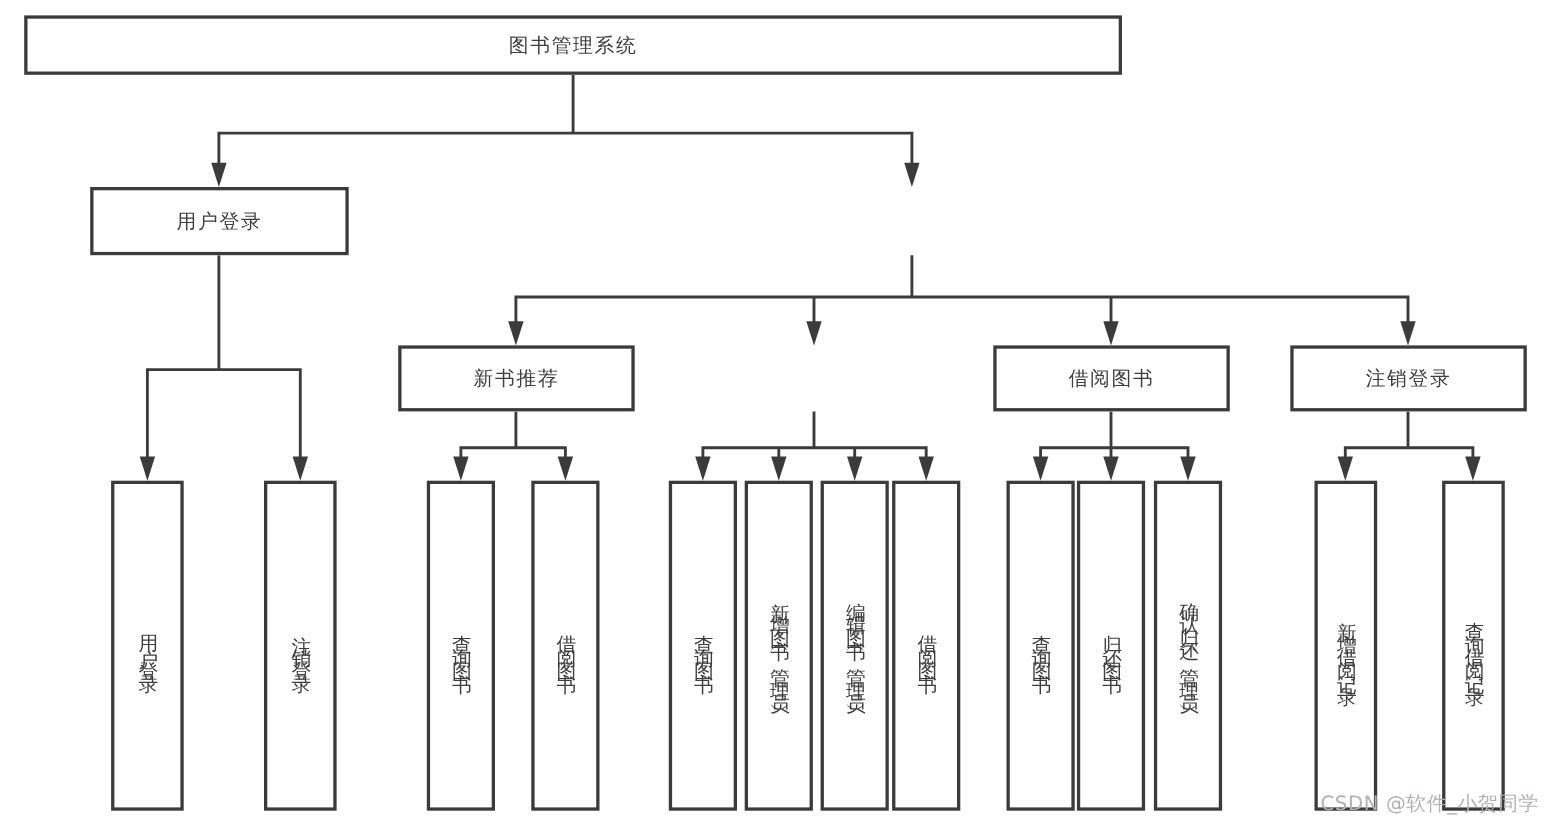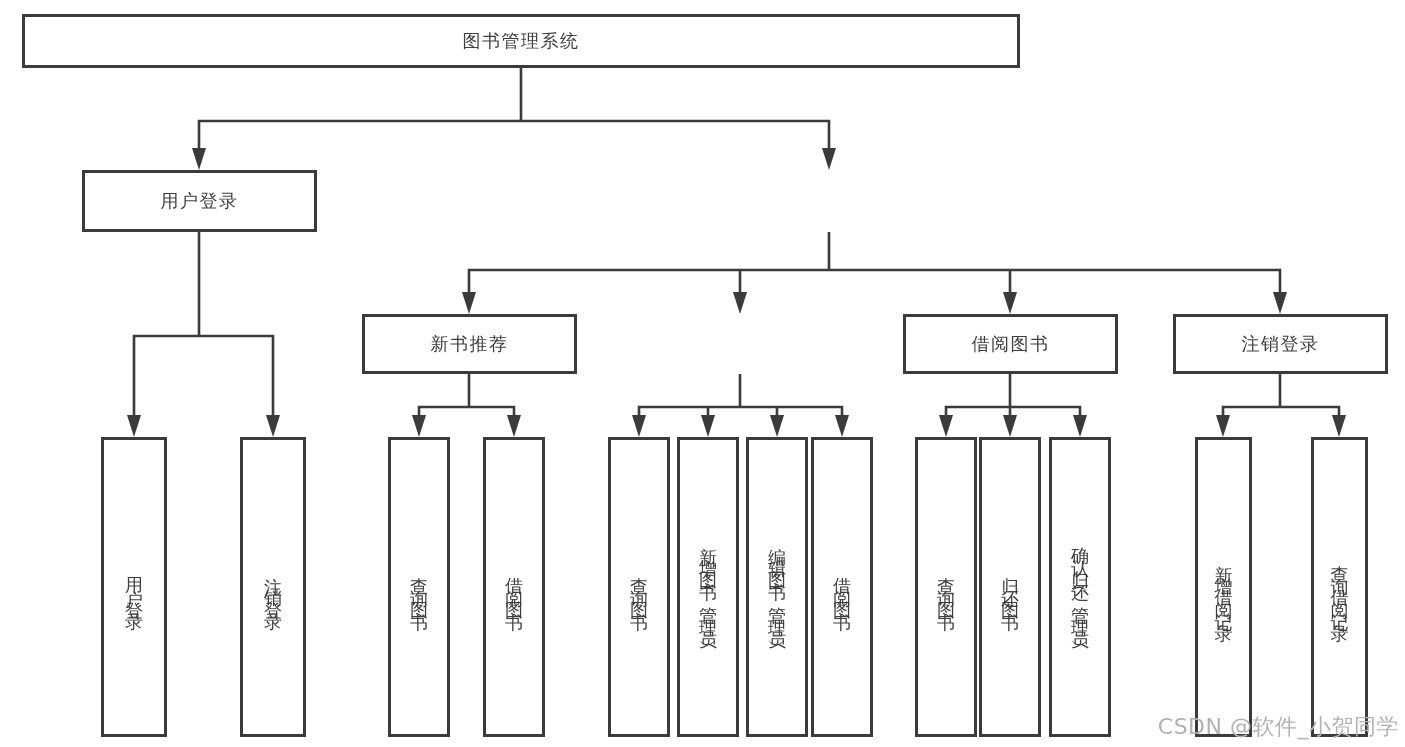--- a/index.html
+++ b/index.html
@@ -20,21 +20,21 @@
   .root-box  { left:22px;  top:14px;  width:998px; height:54px; }
   .l2-box    { top:170px; height:62px; width:235px; }
   .l3-box    { top:314px; height:60px; width:215px; }
   .leaf      { top:437px; height:300px; width:62px; }
   .vlbl {
     writing-mode:vertical-lr; text-orientation:mixed;
     font-size:18px; color:#3e3e3e; letter-spacing:12px; line-height:1;
   }
   .watermark {
     position:absolute; right:6px; bottom:5px;
-    font-size:22px; color:#b6b0b5; letter-spacing:0.5px;
+    font-size:18px; color:#b6b0b5; letter-spacing:0.5px;
   }
 </style>
 </head>
 <body>
 
 <div class="diagram">
 
   <svg class="connectors" width="1405" height="747" viewBox="0 0 1405 747">
     <g stroke="#3b3b3b" stroke-width="2.6" fill="none">
 

